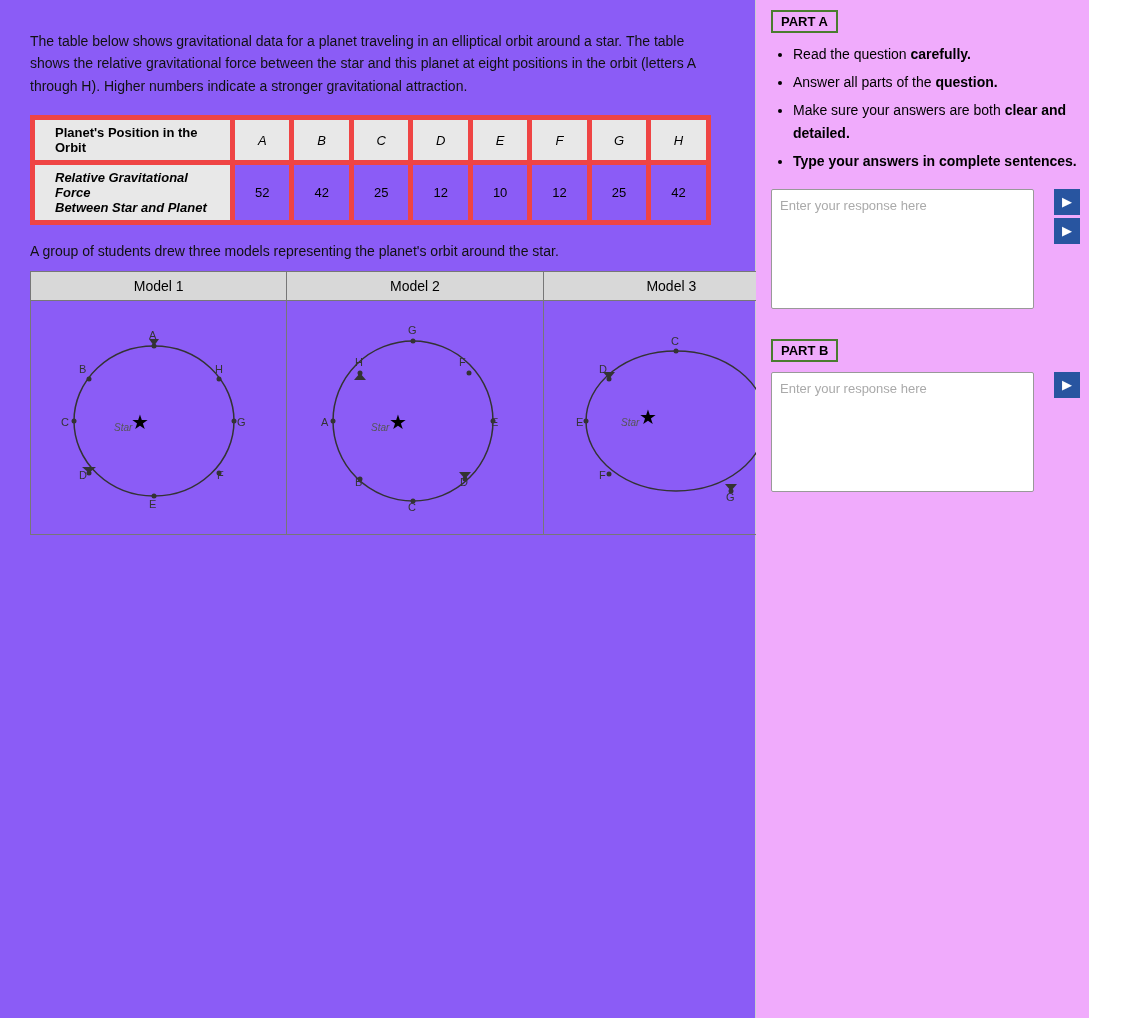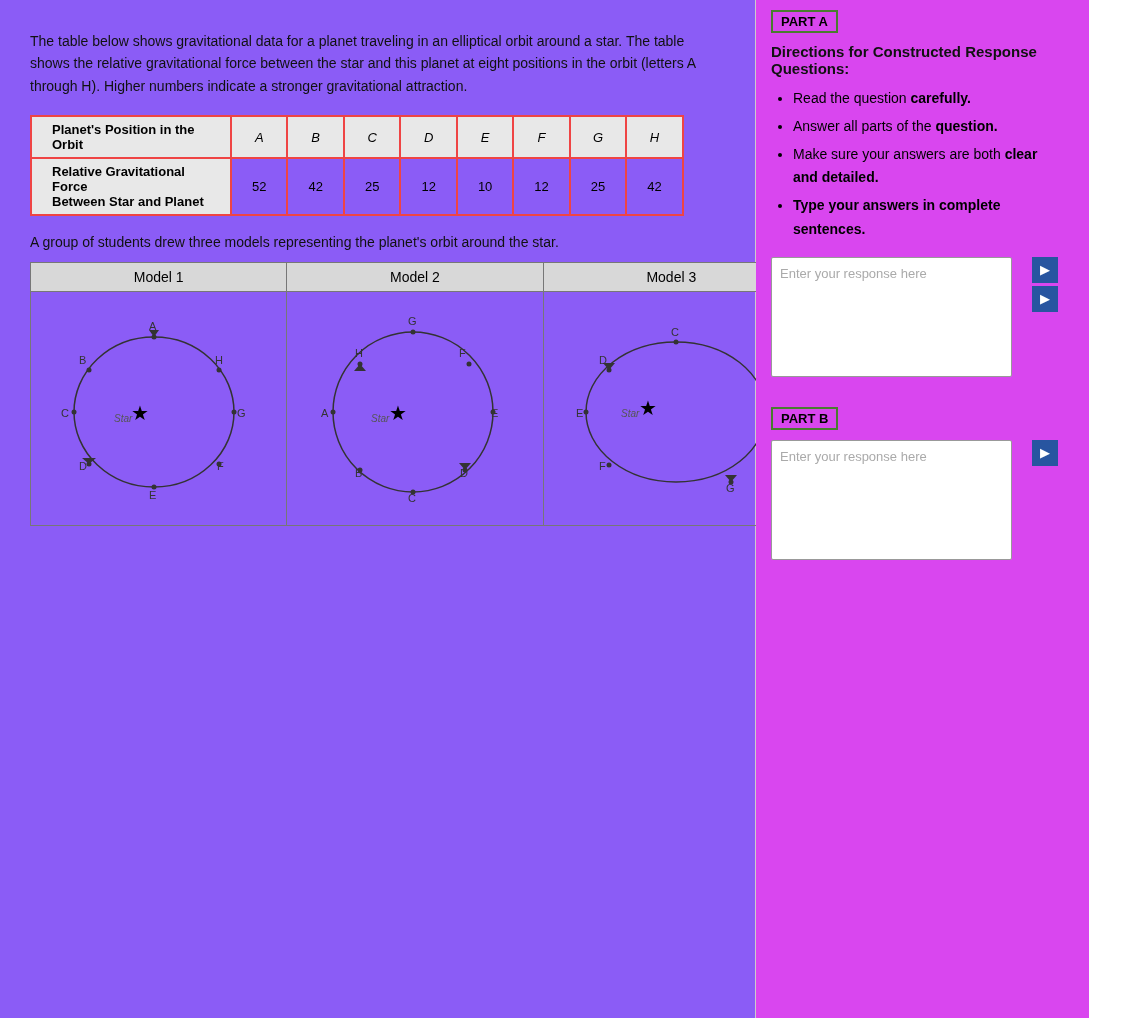--- a/index.html
+++ b/index.html
@@ -27,29 +27,30 @@
       color: #111;
     }
 
     
     .data-table {
       border-collapse: collapse;
       margin-bottom: 18px;
       font-size: 13px;
     }
     .data-table th, .data-table td {
-      border: 2px solid #ef4444;
+      border: 5px solid #ef4444;
       padding: 5px 20px;
       text-align: center;
     }
     .data-table th:first-child, .data-table td:first-child {
       text-align: left;
       font-weight: bold;
       background: #e8e8e8;
       width: 200px;
+      font-style: italic;
     }
     .data-table thead th {
       background: #e8e8e8;
       font-style: italic;
       font-weight: normal;
     }
     .data-table thead th:first-child {
       font-weight: bold;
       font-style: normal;
     }
@@ -85,22 +86,22 @@
 
     
     .orbit-svg {
       width: 220px;
       height: 210px;
     }
 
     
     .right-panel {
       width: 333px;
-      padding: 10px 31px 10px 15px;
-      background: #d946ef;
+      padding: 10px 9px 10px 15px;
+      background: #f0abfc;
       overflow-y: auto;
     }
 
     .part-badge {
       display: inline-block;
       border: 2px solid #4a7c2f;
       color: #000;
       font-weight: bold;
       font-size: 13px;
       padding: 2px 8px;
@@ -333,21 +334,20 @@
         </td>
       </tr>
     </tbody>
   </table>
 </div>
 
 <div class="right-panel">
   <div>
     <div class="part-badge">PART A</div>
 
-    <div class="directions-title">Directions for Constructed Response Questions:</div>
 
     <ul class="directions-list">
       <li><span>Read the question <strong>carefully.</strong></span></li>
       <li><span>Answer all parts of the <strong>question.</strong></span></li>
       <li><span>Make sure your answers are both <strong>clear and detailed.</strong></span></li>
       <li><span><strong>Type your answers in complete sentences.</strong></span></li>
     </ul>
 
 
     <div class="response-wrapper">

